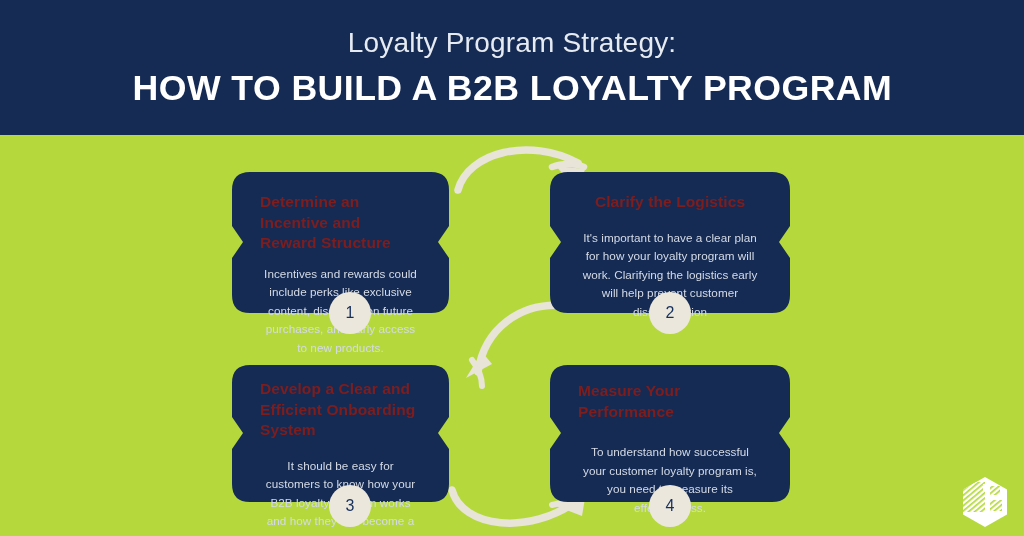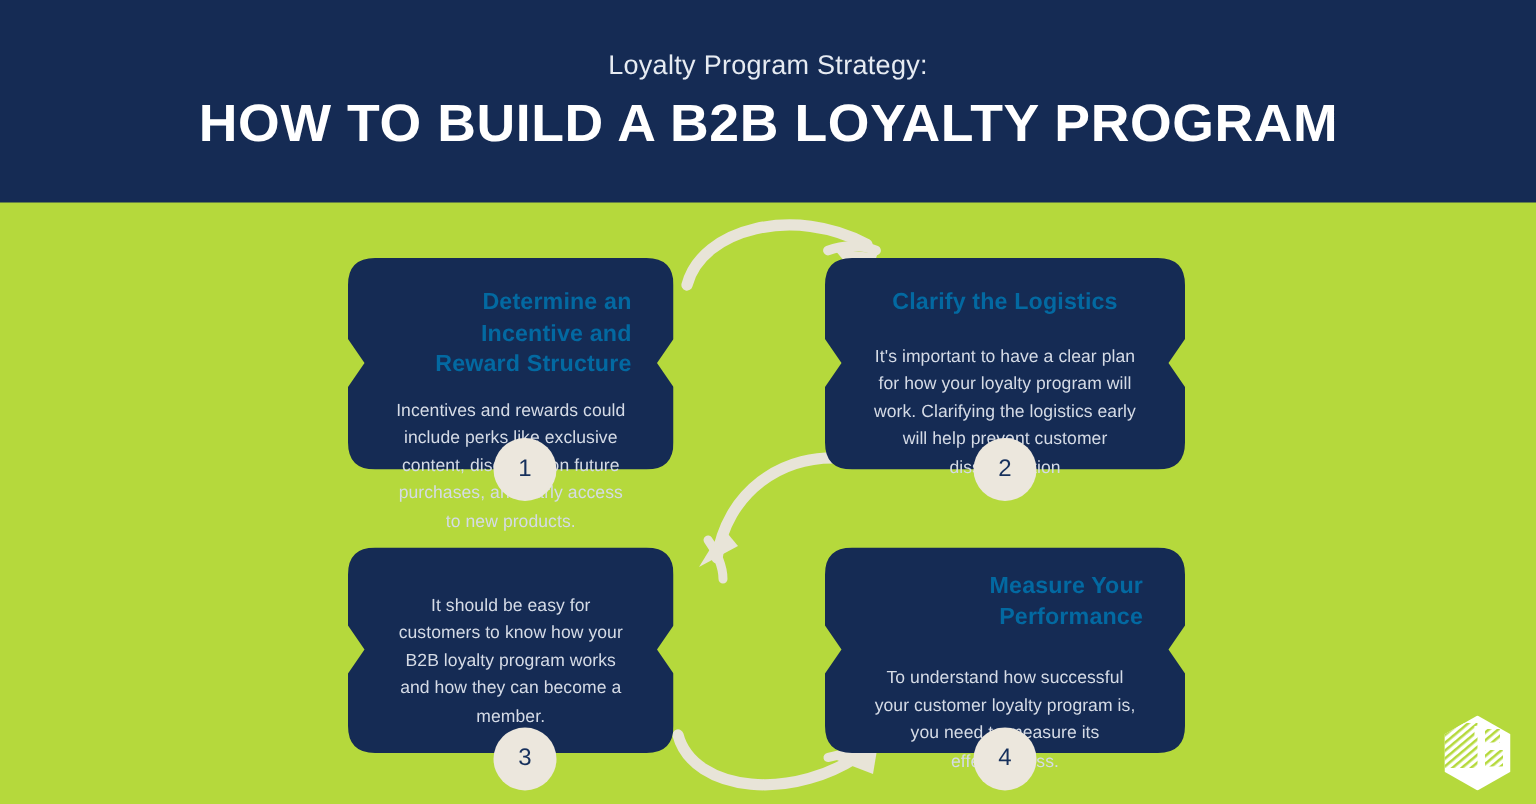--- a/index.html
+++ b/index.html
@@ -29,21 +29,21 @@
     width: 1024px;
     height: 135px;
     background: #152b54;
     display: flex;
     flex-direction: column;
     align-items: center;
     justify-content: center;
   }
   .header-eyebrow {
     color: #e6ebf2;
-    font-size: 18px;
+    font-size: 28px;
     font-weight: 400;
     letter-spacing: 0.2px;
     line-height: 1.1;
     margin-bottom: 11px;
     white-space: nowrap;
   }
   .header-title {
     color: #ffffff;
     font-size: 35px;
     font-weight: 700;
@@ -81,24 +81,24 @@
     z-index: 2;
     box-sizing: border-box;
     width: 100%;
     height: 100%;
     padding: 20px 28px 26px 28px;
     display: flex;
     flex-direction: column;
     align-items: center;
   }
   .card-title {
-    color: #0369a1;
+    color: #7f1d1d;
     font-size: 15.5px;
     font-weight: 700;
-    text-align: right;
+    text-align: left;
     line-height: 1.33;
     letter-spacing: 0.1px;
   }
   .card-body {
     color: #d5dbe6;
     font-size: 11.7px;
     font-weight: 400;
     text-align: center;
     line-height: 1.58;
     letter-spacing: 0.05px;
@@ -196,20 +196,21 @@
       <div class="card-title">Clarify the Logistics</div>
       <div class="card-body">It's important to have a clear plan for how your loyalty program will work. Clarifying the logistics early will help prevent customer dissatisfaction</div>
     </div>
   </div>
 
   <div class="card card-3">
     <svg class="card-shape" viewBox="0 0 217 137" preserveAspectRatio="none" xmlns="http://www.w3.org/2000/svg">
       <path d="M 18 0 L 199 0 Q 217 0 217 18 L 217 52 L 206 68 L 217 84 L 217 119 Q 217 137 199 137 L 18 137 Q 0 137 0 119 L 0 84 L 11 68 L 0 52 L 0 18 Q 0 0 18 0 Z" fill="#152b54"></path>
     </svg>
     <div class="card-content">
+      <div class="card-title">Develop a Clear and Efficient Onboarding System</div>
       <div class="card-body">It should be easy for customers to know how your B2B loyalty program works and how they can become a member.</div>
     </div>
   </div>
 
   <div class="card card-4">
     <svg class="card-shape" viewBox="0 0 240 137" preserveAspectRatio="none" xmlns="http://www.w3.org/2000/svg">
       <path d="M 18 0 L 222 0 Q 240 0 240 18 L 240 52 L 229 68 L 240 84 L 240 119 Q 240 137 222 137 L 18 137 Q 0 137 0 119 L 0 84 L 11 68 L 0 52 L 0 18 Q 0 0 18 0 Z" fill="#152b54"></path>
     </svg>
     <div class="card-content">
       <div class="card-title">Measure Your Performance</div>

